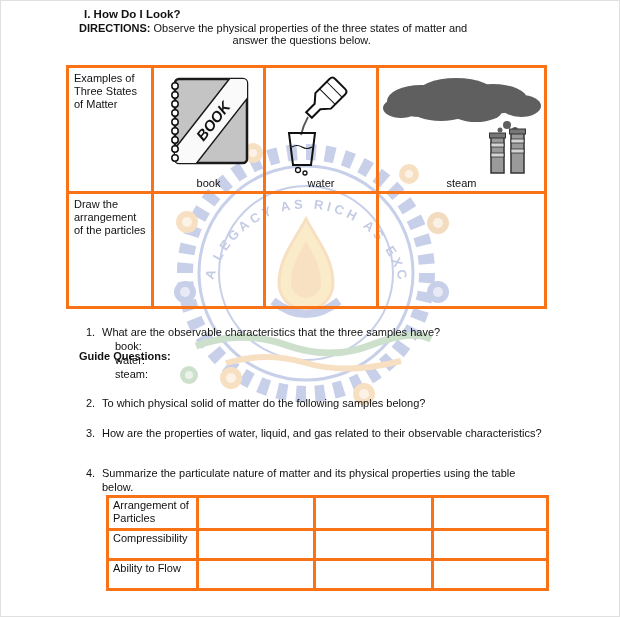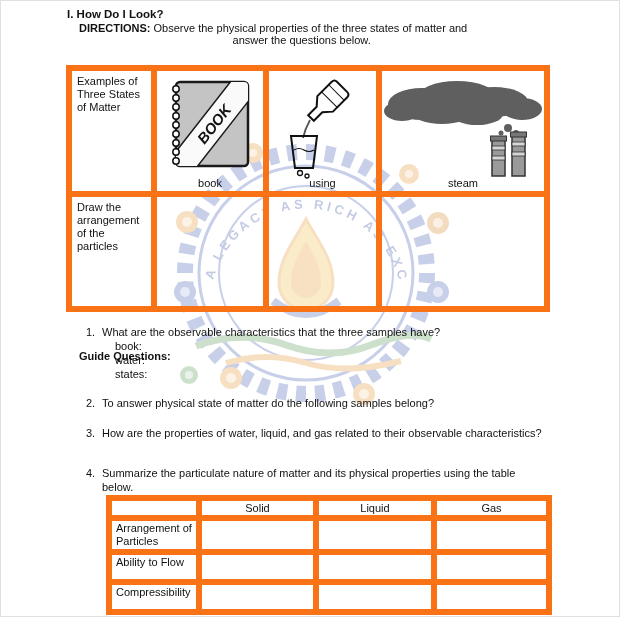--- a/index.html
+++ b/index.html
@@ -2,27 +2,27 @@
 <html><head>
 <meta charset="utf-8">
 <style>
   * { margin:0; padding:0; box-sizing:border-box; }
   html,body { background:#ffffff; }
   body { font-family:"Liberation Sans", sans-serif; }
   .page { position:relative; width:620px; height:617px; background:#fff; overflow:hidden; border:1px solid #e0e0e0; }
   .watermark { position:absolute; left:0; top:0; pointer-events:none; z-index:0; }
   .layer { position:relative; z-index:1; }
 
-  .title { position:absolute; left:66px; top:7px; font-size:11.5px; font-weight:bold; color:#111; }
+  .title { position:absolute; left:83px; top:7px; font-size:11.5px; font-weight:bold; color:#111; }
   .directions { position:absolute; left:78px; top:21px; font-size:11px; color:#111; white-space:nowrap;text-align:center; }
   .dir-label { font-weight:bold; }
   .dir-line2 { margin-left:57px; white-space:normal; }
 
   table { border-collapse:collapse; position:absolute; table-layout:fixed; background:transparent; }
-  td, th { border:6px solid #f97316; font-size:11px; color:#111; vertical-align:top; background:transparent; }
+  td, th { border:3px solid #f97316; font-size:11px; color:#111; vertical-align:top; background:transparent; }
 
   .matter-table { left:65px; top:64px; }
   .matter-table .label-cell { padding:4px 5px; line-height:13px; }
   .matter-table .img-cell { position:relative; text-align:center; padding-top:5px; vertical-align:top; }
   .caption { position:absolute; bottom:2px; left:0; right:0; text-align:center; font-size:11px; color:#111; }
 
   .guide-heading { position:absolute; left:78px; top:310px; font-size:11px; font-weight:bold; color:#111;margin-top:39px; }
   .question { position:absolute; left:85px; display:flex; font-size:11px; line-height:13.5px; color:#111; }
   .qnum { width:16px; flex:none; }
   .qtext { width:440px; }
@@ -133,21 +133,21 @@
               <line x1="-11" y1="36" x2="11" y2="36" stroke="#111" stroke-width="1"></line>
             </g>
             <path d="M37,44 Q32,53 30,62" stroke="#555" stroke-width="1.8" fill="none"></path>
             <polygon points="18,60 44,60 40,92 22,92" fill="none" stroke="#111" stroke-width="2"></polygon>
             <path d="M21,74 Q26,71 31,74 T41,74" stroke="#111" stroke-width="1.2" fill="none"></path>
             <g fill="none" stroke="#111" stroke-width="1.3">
               <circle cx="27" cy="97" r="2.5"></circle>
                   <circle cx="34" cy="100" r="2"></circle>
             </g>
           </svg>
-          <div class="caption">using</div>
+          <div class="caption">water</div>
         </td>
         <td class="img-cell">
           <svg width="162" height="102" viewBox="0 0 162 102">
             <g fill="#5f5f5f">
               <ellipse cx="40" cy="28" rx="34" ry="16"></ellipse>
               <ellipse cx="75" cy="22" rx="40" ry="17"></ellipse>
               <ellipse cx="112" cy="26" rx="34" ry="15"></ellipse>
               <ellipse cx="140" cy="33" rx="20" ry="11"></ellipse>
               <ellipse cx="20" cy="35" rx="18" ry="10"></ellipse>
               <ellipse cx="60" cy="36" rx="30" ry="12"></ellipse>
@@ -180,65 +180,59 @@
       </table>
 
     <div class="guide-heading">Guide Questions:</div>
 
     <div class="question q1">
       <span class="qnum">1.</span>
       <span class="qtext">What are the observable characteristics that the three samples have?</span>
     </div>
     <div class="sub sub1">book:</div>
     <div class="sub sub2">water:</div>
-    <div class="sub sub3">states:</div>
+    <div class="sub sub3">steam:</div>
 
     <div class="question q2">
       <span class="qnum">2.</span>
-      <span class="qtext">To answer physical state of matter do the following samples belong?</span>
+      <span class="qtext">To which physical solid of matter do the following samples belong?</span>
     </div>
 
     <div class="question q3">
       <span class="qnum">3.</span>
       <span class="qtext">How are the properties of water, liquid, and gas related to their observable characteristics?</span>
     </div>
 
     <div class="question q4">
       <span class="qnum">4.</span>
       <span class="qtext">Summarize the particulate nature of matter and its physical properties using the table below.</span>
     </div>
 
     <table class="summary-table">
       <colgroup>
           <col style="width:90px">
           <col style="width:117px">
           <col style="width:118px">
           <col style="width:115px">
         </colgroup>
       <tbody>
-          <tr style="height:17px">
-        <th></th>
-        <th>Solid</th>
-        <th>Liquid</th>
-        <th>Gas</th>
-      </tr>
       <tr style="height:33px">
         <td class="row-label">Arrangement of Particles</td>
         <td></td>
         <td></td>
         <td></td>
       </tr>
       <tr style="height:30px">
+        <td class="row-label">Compressibility</td>
+        <td></td>
+        <td></td>
+        <td></td>
+      </tr>
+      <tr style="height:30px">
         <td class="row-label">Ability to Flow</td>
-        <td></td>
-        <td></td>
-        <td></td>
-      </tr>
-      <tr style="height:30px">
-        <td class="row-label">Compressibility</td>
         <td></td>
         <td></td>
         <td></td>
       </tr>
     </tbody>
       </table>
   </div>
 </div>
 
 </body></html>

